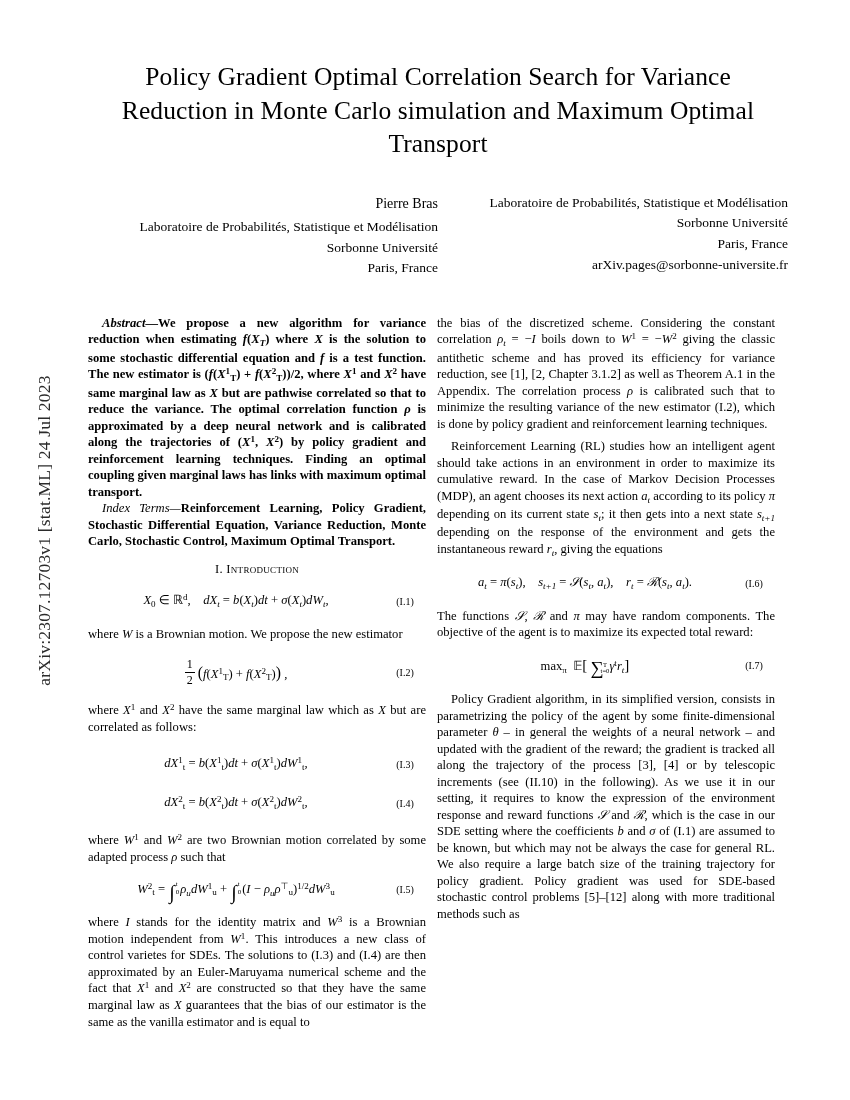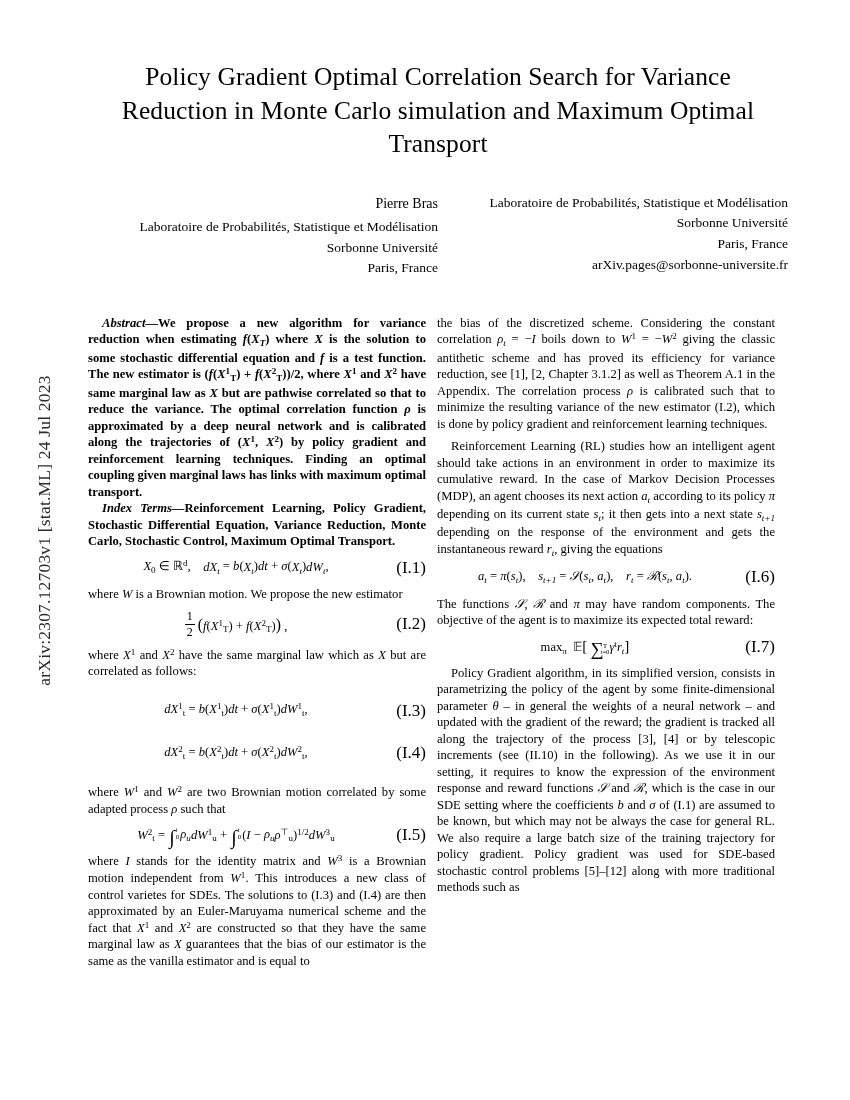--- a/index.html
+++ b/index.html
@@ -90,43 +90,43 @@
     font-weight: bold;
   }
   .idxterms {
     font-weight: bold;
     text-align: justify;
     text-indent: 14px;
     margin-top: 2px;
   }
   .idxterms .lead {
     font-style: italic;
-    font-weight: bold;
+    font-weight: normal;
   }
   .sechead {
     text-align: center;
     font-size: 12.6px;
     font-variant: small-caps;
     margin: 11px 0 5px 0;
     letter-spacing: 0.3px;
   }
   .eq {
     display: flex;
     align-items: center;
-    margin: 7px 0;
+    margin: 15px 0;
     font-size: 12.6px;
   }
   .eq .body {
     flex: 1;
     text-align: center;
   }
   .eq .tag {
     width: 42px;
-    text-align: right;
-    font-size: 17px;
+    text-align: center;
+    font-size: 10px;
   }
   .mi { font-style: italic; }
   .sub { font-size: 0.72em; vertical-align: -0.28em; }
   .sup { font-size: 0.72em; vertical-align: 0.45em; }
   .frac {
     display: inline-block;
     vertical-align: -0.48em;
     text-align: center;
     font-size: 0.95em;
   }
@@ -193,20 +193,21 @@
     </div>
 
     <div class="cols">
 
       <div class="col">
 
         <p class="abstract"><span class="lead">Abstract—</span>We propose a new algorithm for variance reduction when estimating <span class="mi">f</span>(<span class="mi">X<span class="sub">T</span></span>) where <span class="mi">X</span> is the solution to some stochastic differential equation and <span class="mi">f</span> is a test function. The new estimator is (<span class="mi">f</span>(<span class="mi">X</span><span class="sup">1</span><span class="sub">T</span>) + <span class="mi">f</span>(<span class="mi">X</span><span class="sup">2</span><span class="sub">T</span>))/2, where <span class="mi">X</span><span class="sup">1</span> and <span class="mi">X</span><span class="sup">2</span> have same marginal law as <span class="mi">X</span> but are pathwise correlated so that to reduce the variance. The optimal correlation function <span class="mi">ρ</span> is approximated by a deep neural network and is calibrated along the trajectories of (<span class="mi">X</span><span class="sup">1</span>, <span class="mi">X</span><span class="sup">2</span>) by policy gradient and reinforcement learning techniques. Finding an optimal coupling given marginal laws has links with maximum optimal transport.</p>
 
         <p class="idxterms"><span class="lead">Index Terms—</span><span>Reinforcement Learning, Policy Gradient, Stochastic Differential Equation, Variance Reduction, Monte Carlo, Stochastic Control, Maximum Optimal Transport.</span></p>
 
+        <div class="sechead">I. Introduction</div>
 
 
         <div class="eq">
           <div class="body"><span class="mi">X</span><span class="sub">0</span> ∈ ℝ<span class="sup">d</span>,&nbsp;&nbsp;&nbsp; <span class="mi">dX<span class="sub">t</span></span> = <span class="mi">b</span>(<span class="mi">X<span class="sub">t</span></span>)<span class="mi">dt</span> + <span class="mi">σ</span>(<span class="mi">X<span class="sub">t</span></span>)<span class="mi">dW<span class="sub">t</span></span>,</div>
           <div class="tag">(I.1)</div>
         </div>
 
         <p class="noindent">where <span class="mi">W</span> is a Brownian motion. We propose the new estimator</p>
 
         <div class="eq">

